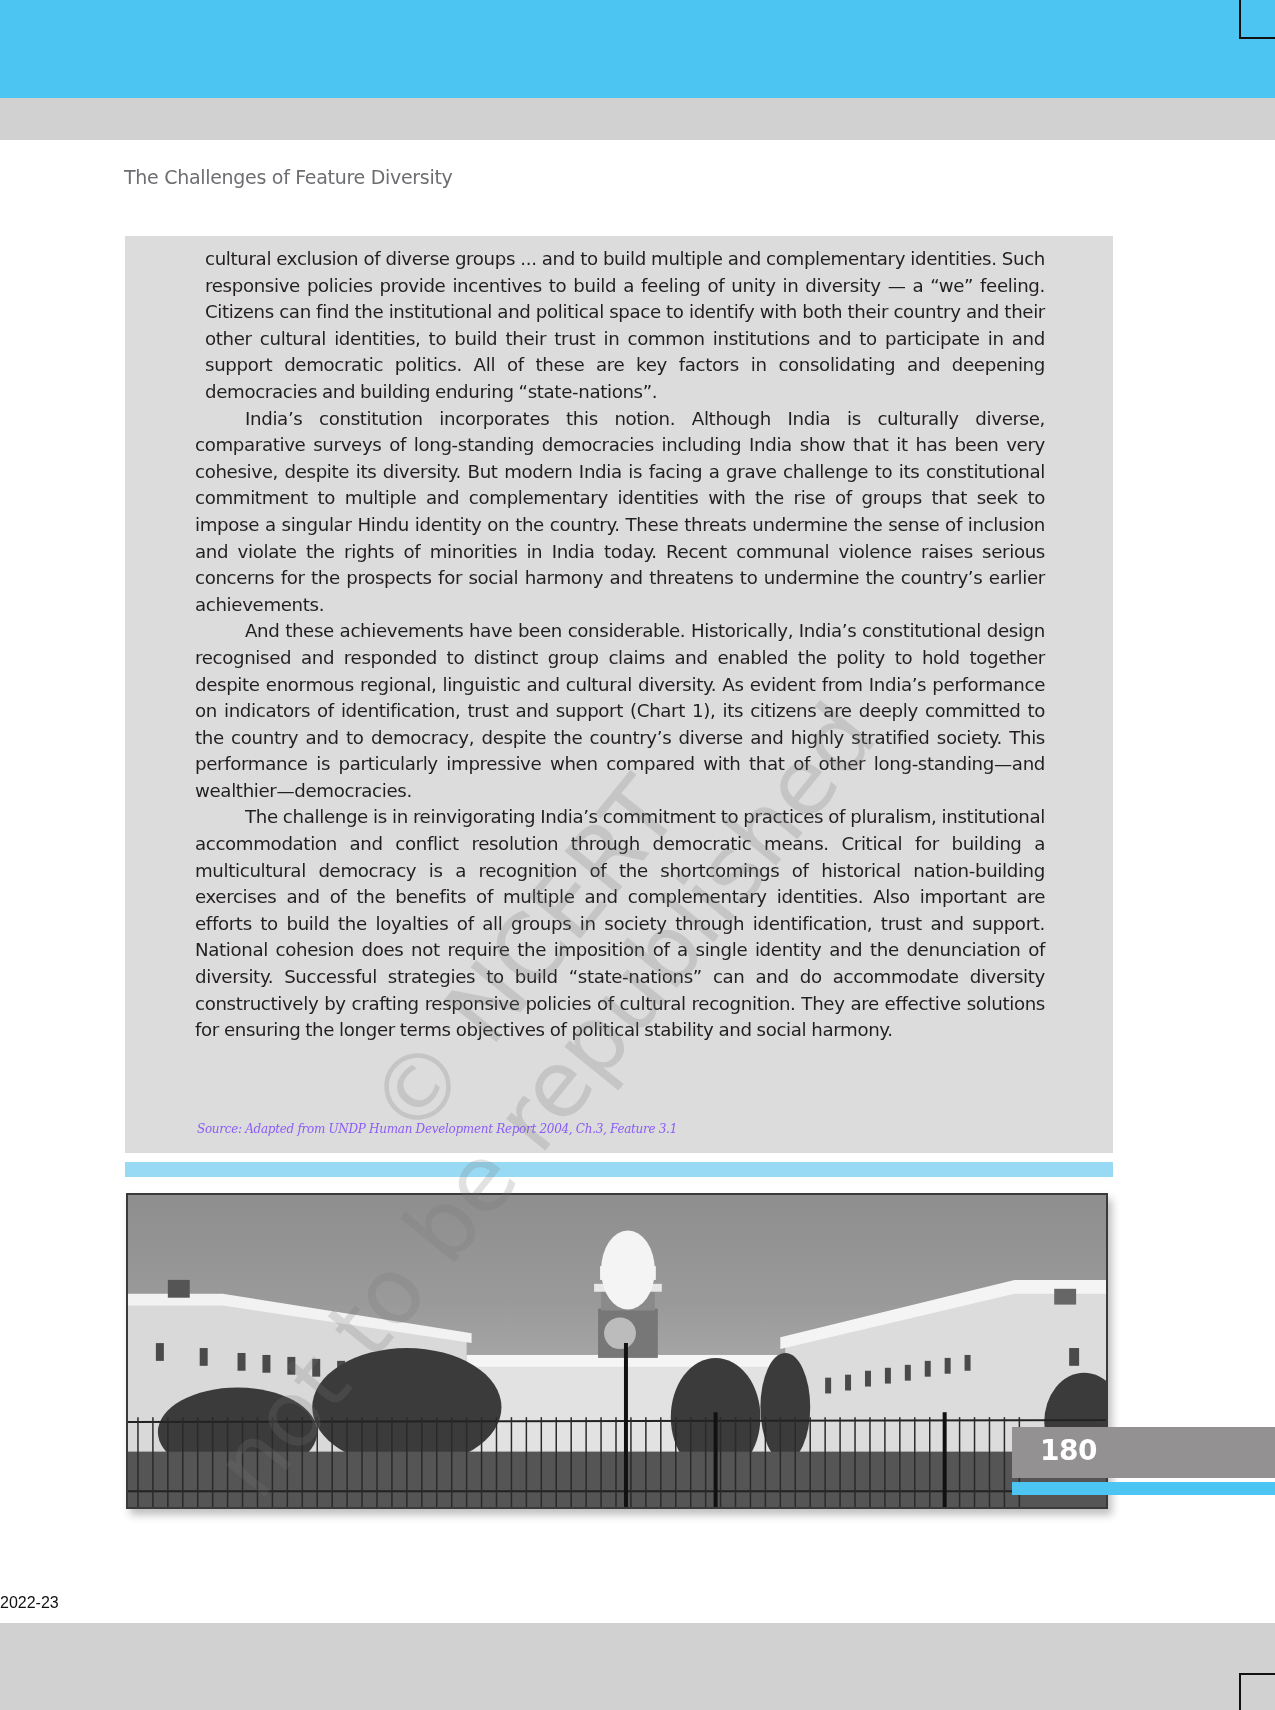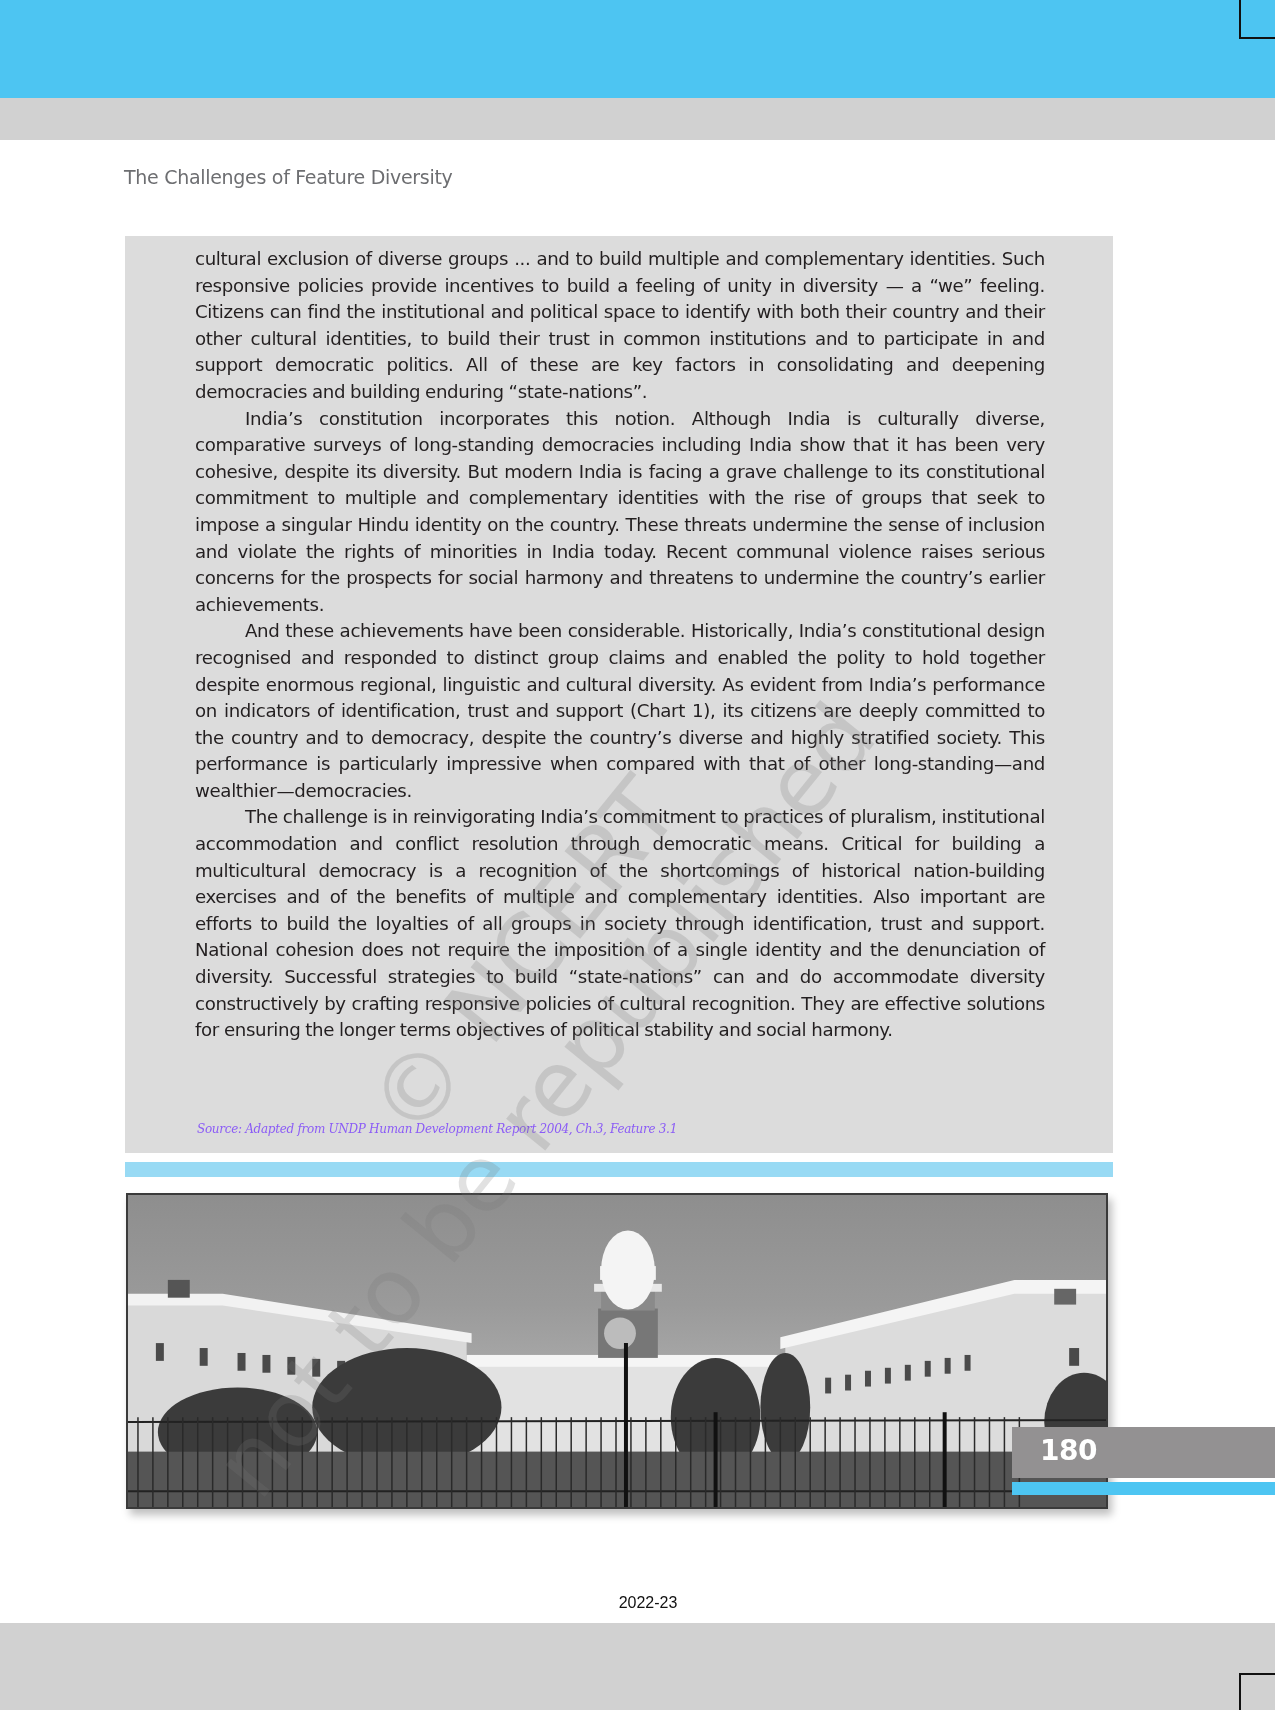--- a/index.html
+++ b/index.html
@@ -12,39 +12,39 @@
       border-left: 2px solid #111; border-bottom: 2px solid #111; }
 
     .running-head { position: absolute; left: 124px; top: 166px; font-family: "DejaVu Sans", sans-serif;
       font-size: 19px; color: #6d6e71; letter-spacing: -0.3px; }
 
     .box { position: absolute; left: 125px; top: 236px; width: 988px; height: 917px; background: #dcdcdc; }
     .box-text { position: absolute; left: 195px; top: 246px; width: 850px;
       font-family: "DejaVu Sans", sans-serif; font-size: 18.2px; line-height: 26.6px; color: #231f20;
       text-align: justify; letter-spacing: -0.35px; word-spacing: -0.5px; }
     .box-text p { text-indent: 50px; }
-    .box-text p.first { text-indent: 0; }
+    .box-text p.first { text-indent: 0; margin-left: 10px; }
     .source { position: absolute; left: 197px; top: 1122px; font-family: "DejaVu Serif", serif;
       font-style: italic; font-size: 12px; color: #8b5cf6; letter-spacing: -0.3px; }
 
     .blue-strip { position: absolute; left: 125px; top: 1162px; width: 988px; height: 15px; background: #98daf4; }
 
     .photo { position: absolute; left: 126px; top: 1193px; width: 982px; height: 316px;
       border: 2px solid #3a3a3a; overflow: hidden;
       box-shadow: 4px 6px 8px rgba(0,0,0,0.25);
       background: linear-gradient(180deg, #8e8e8e 0%, #9a9a9a 35%, #a7a7a7 55%, #8a8a8a 100%); }
     .photo svg { position: absolute; left: 0; top: 0; width: 100%; height: 100%; }
 
     .page-tab { position: absolute; left: 1012px; top: 1427px; width: 263px; height: 51px; background: #939192; }
     .page-number { position: absolute; left: 1040px; top: 1434px; font-family: "DejaVu Sans", sans-serif;
       font-size: 28px; font-weight: bold; color: #ffffff; letter-spacing: -0.5px; }
     .page-tab-blue { position: absolute; left: 1012px; top: 1482px; width: 263px; height: 13px; background: #4dc5f2; }
 
-    .year { position: absolute; left: 0; width: 1214px; top: 1594px; text-align: center;
-      font-family: "Liberation Sans", sans-serif; font-size: 16px; color: #111; margin-left: 41px; }
+    .year { position: absolute; left: 0; width: 1214px; top: 1594px; 
+      font-family: "Liberation Sans", sans-serif; font-size: 16px; color: #111; }
 
     .bottom-gray { position: absolute; left: 0; top: 1623px; width: 1275px; height: 87px; background: #d1d1d1; }
     .crop-mark-bottom { position: absolute; left: 1239px; top: 1673px; width: 36px; height: 37px;
       border-left: 2px solid #111; border-top: 2px solid #111; }
 
     .watermark { position: absolute; left: 0; top: 0; width: 1275px; height: 1710px; pointer-events: none; }
     .wm-line { position: absolute; font-family: "DejaVu Sans", sans-serif; font-size: 92px;
       color: rgba(120,120,120,0.22); white-space: nowrap; transform-origin: left center; }
     .wm-1 { left: 390px; top: 1070px; transform: rotate(-51deg); }
     .wm-2 { left: 235px; top: 1430px; transform: rotate(-51deg); }

